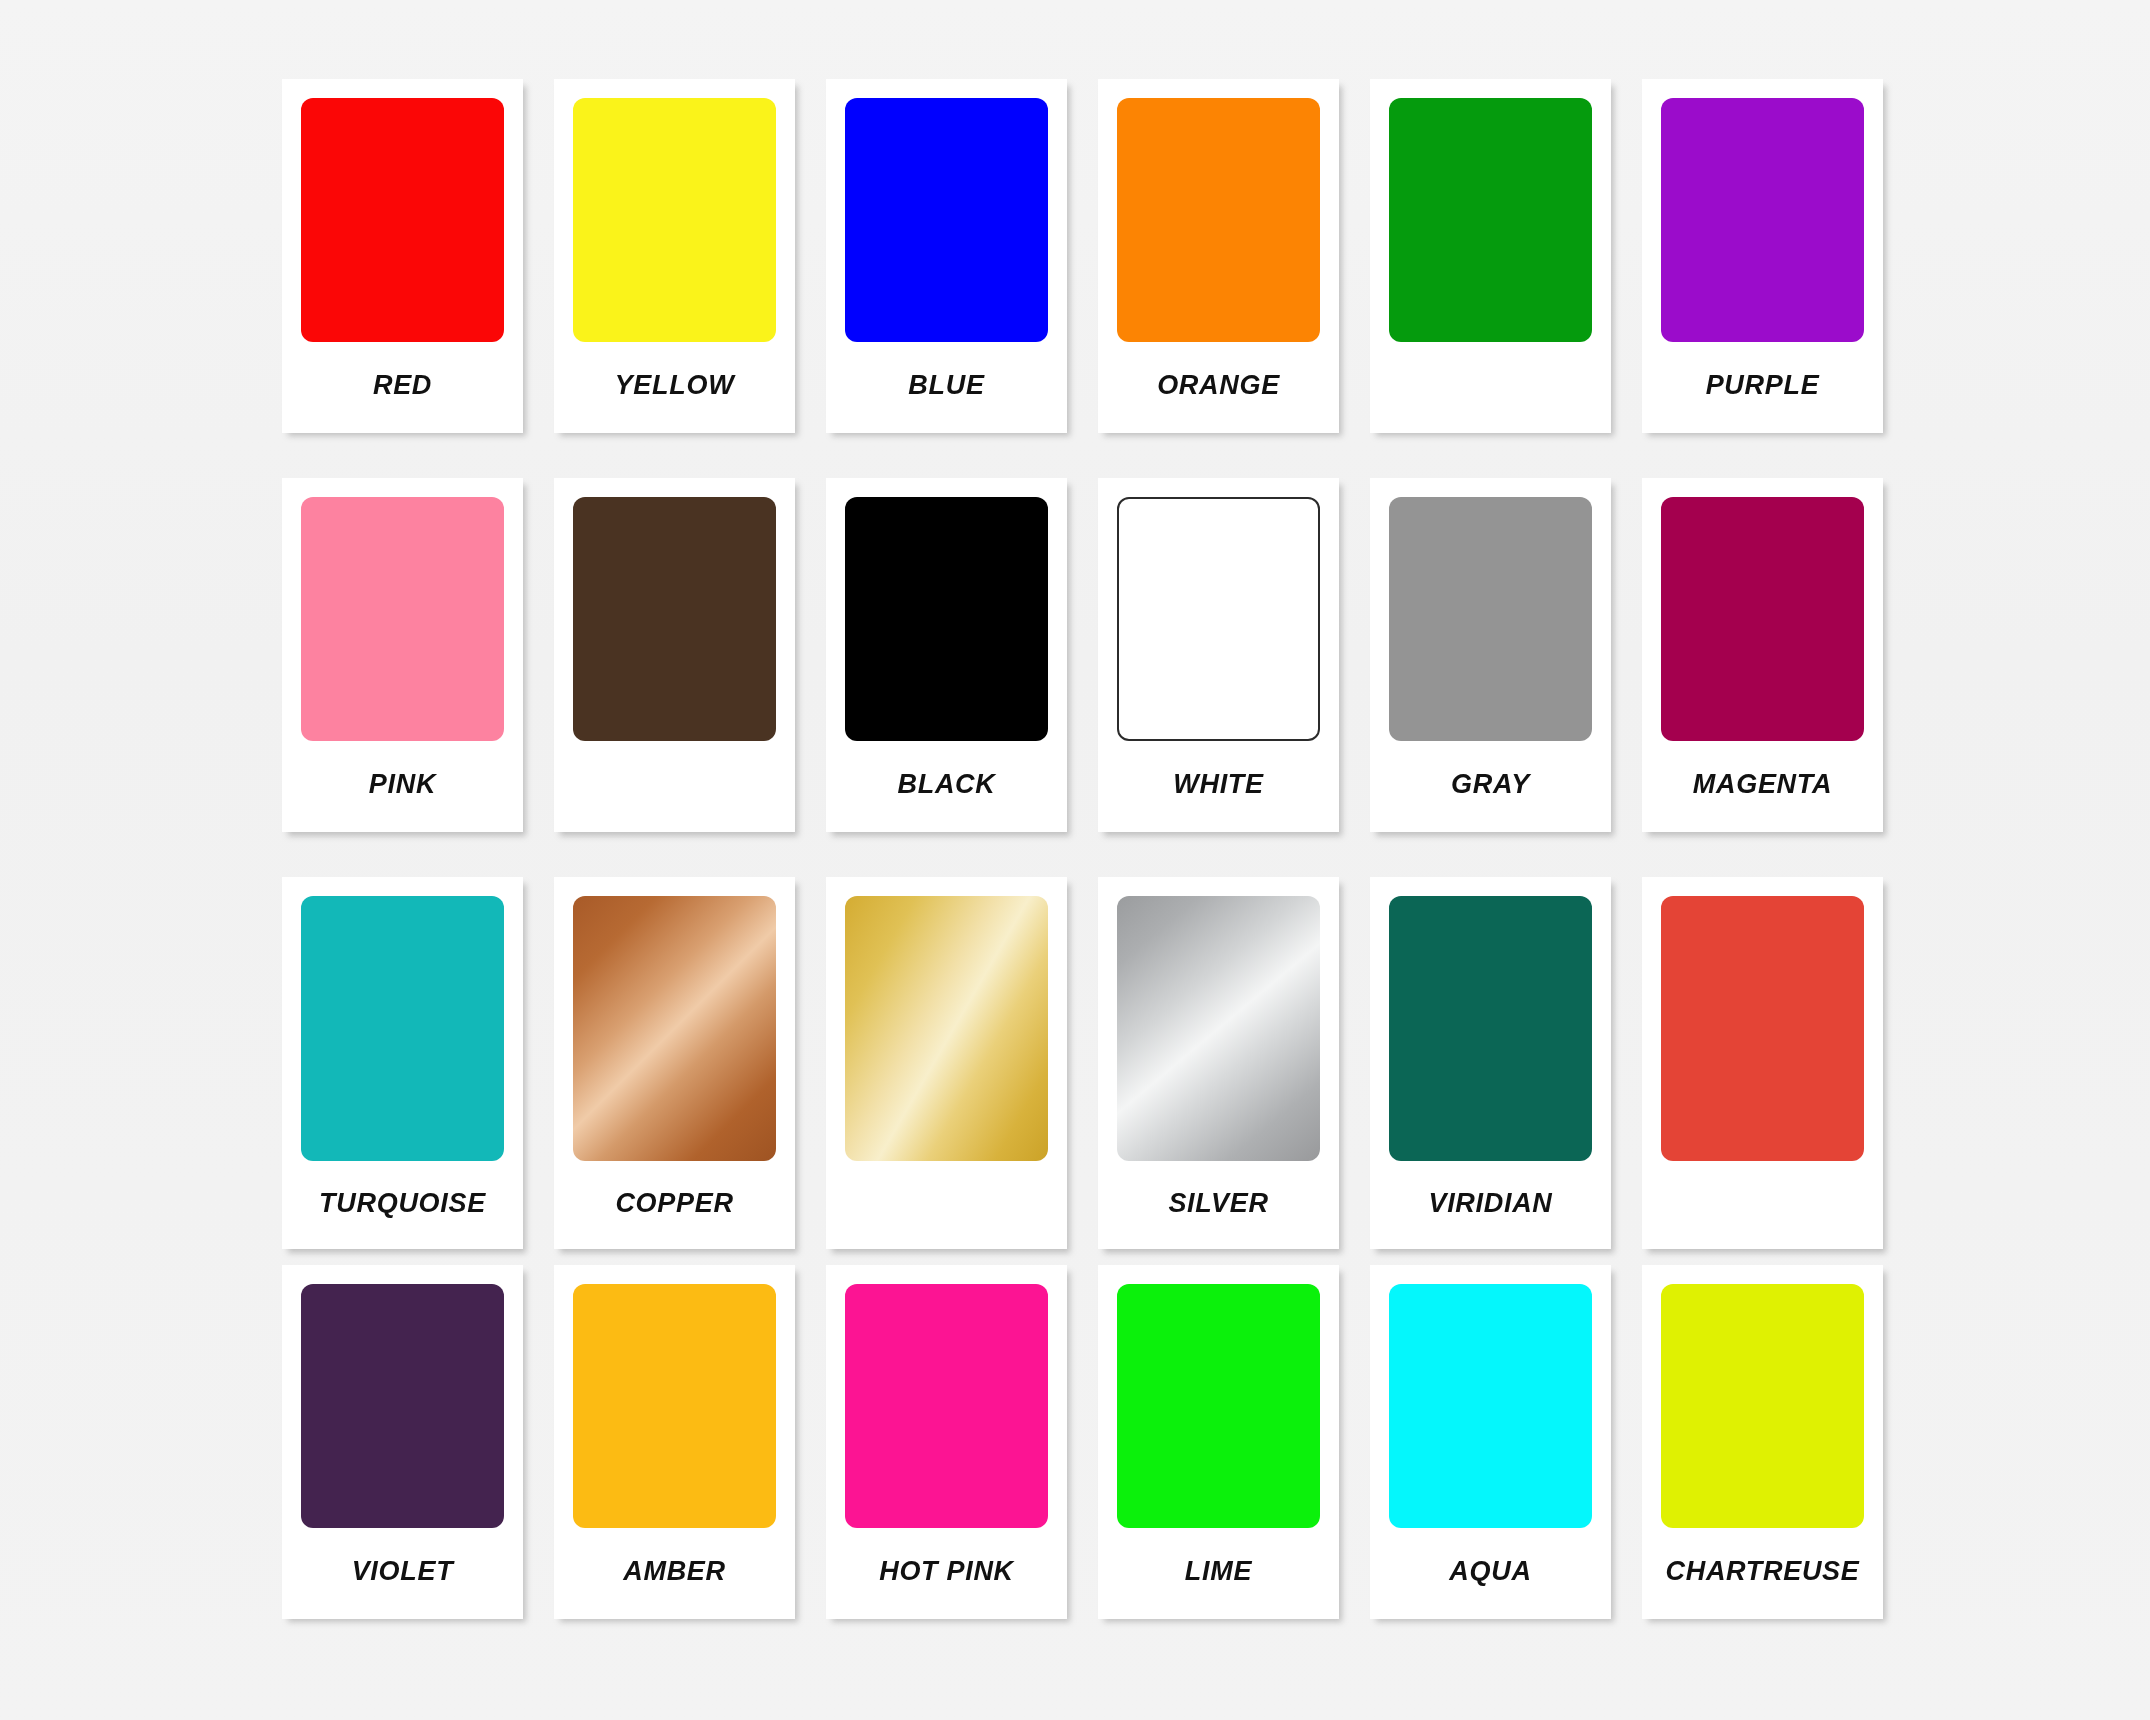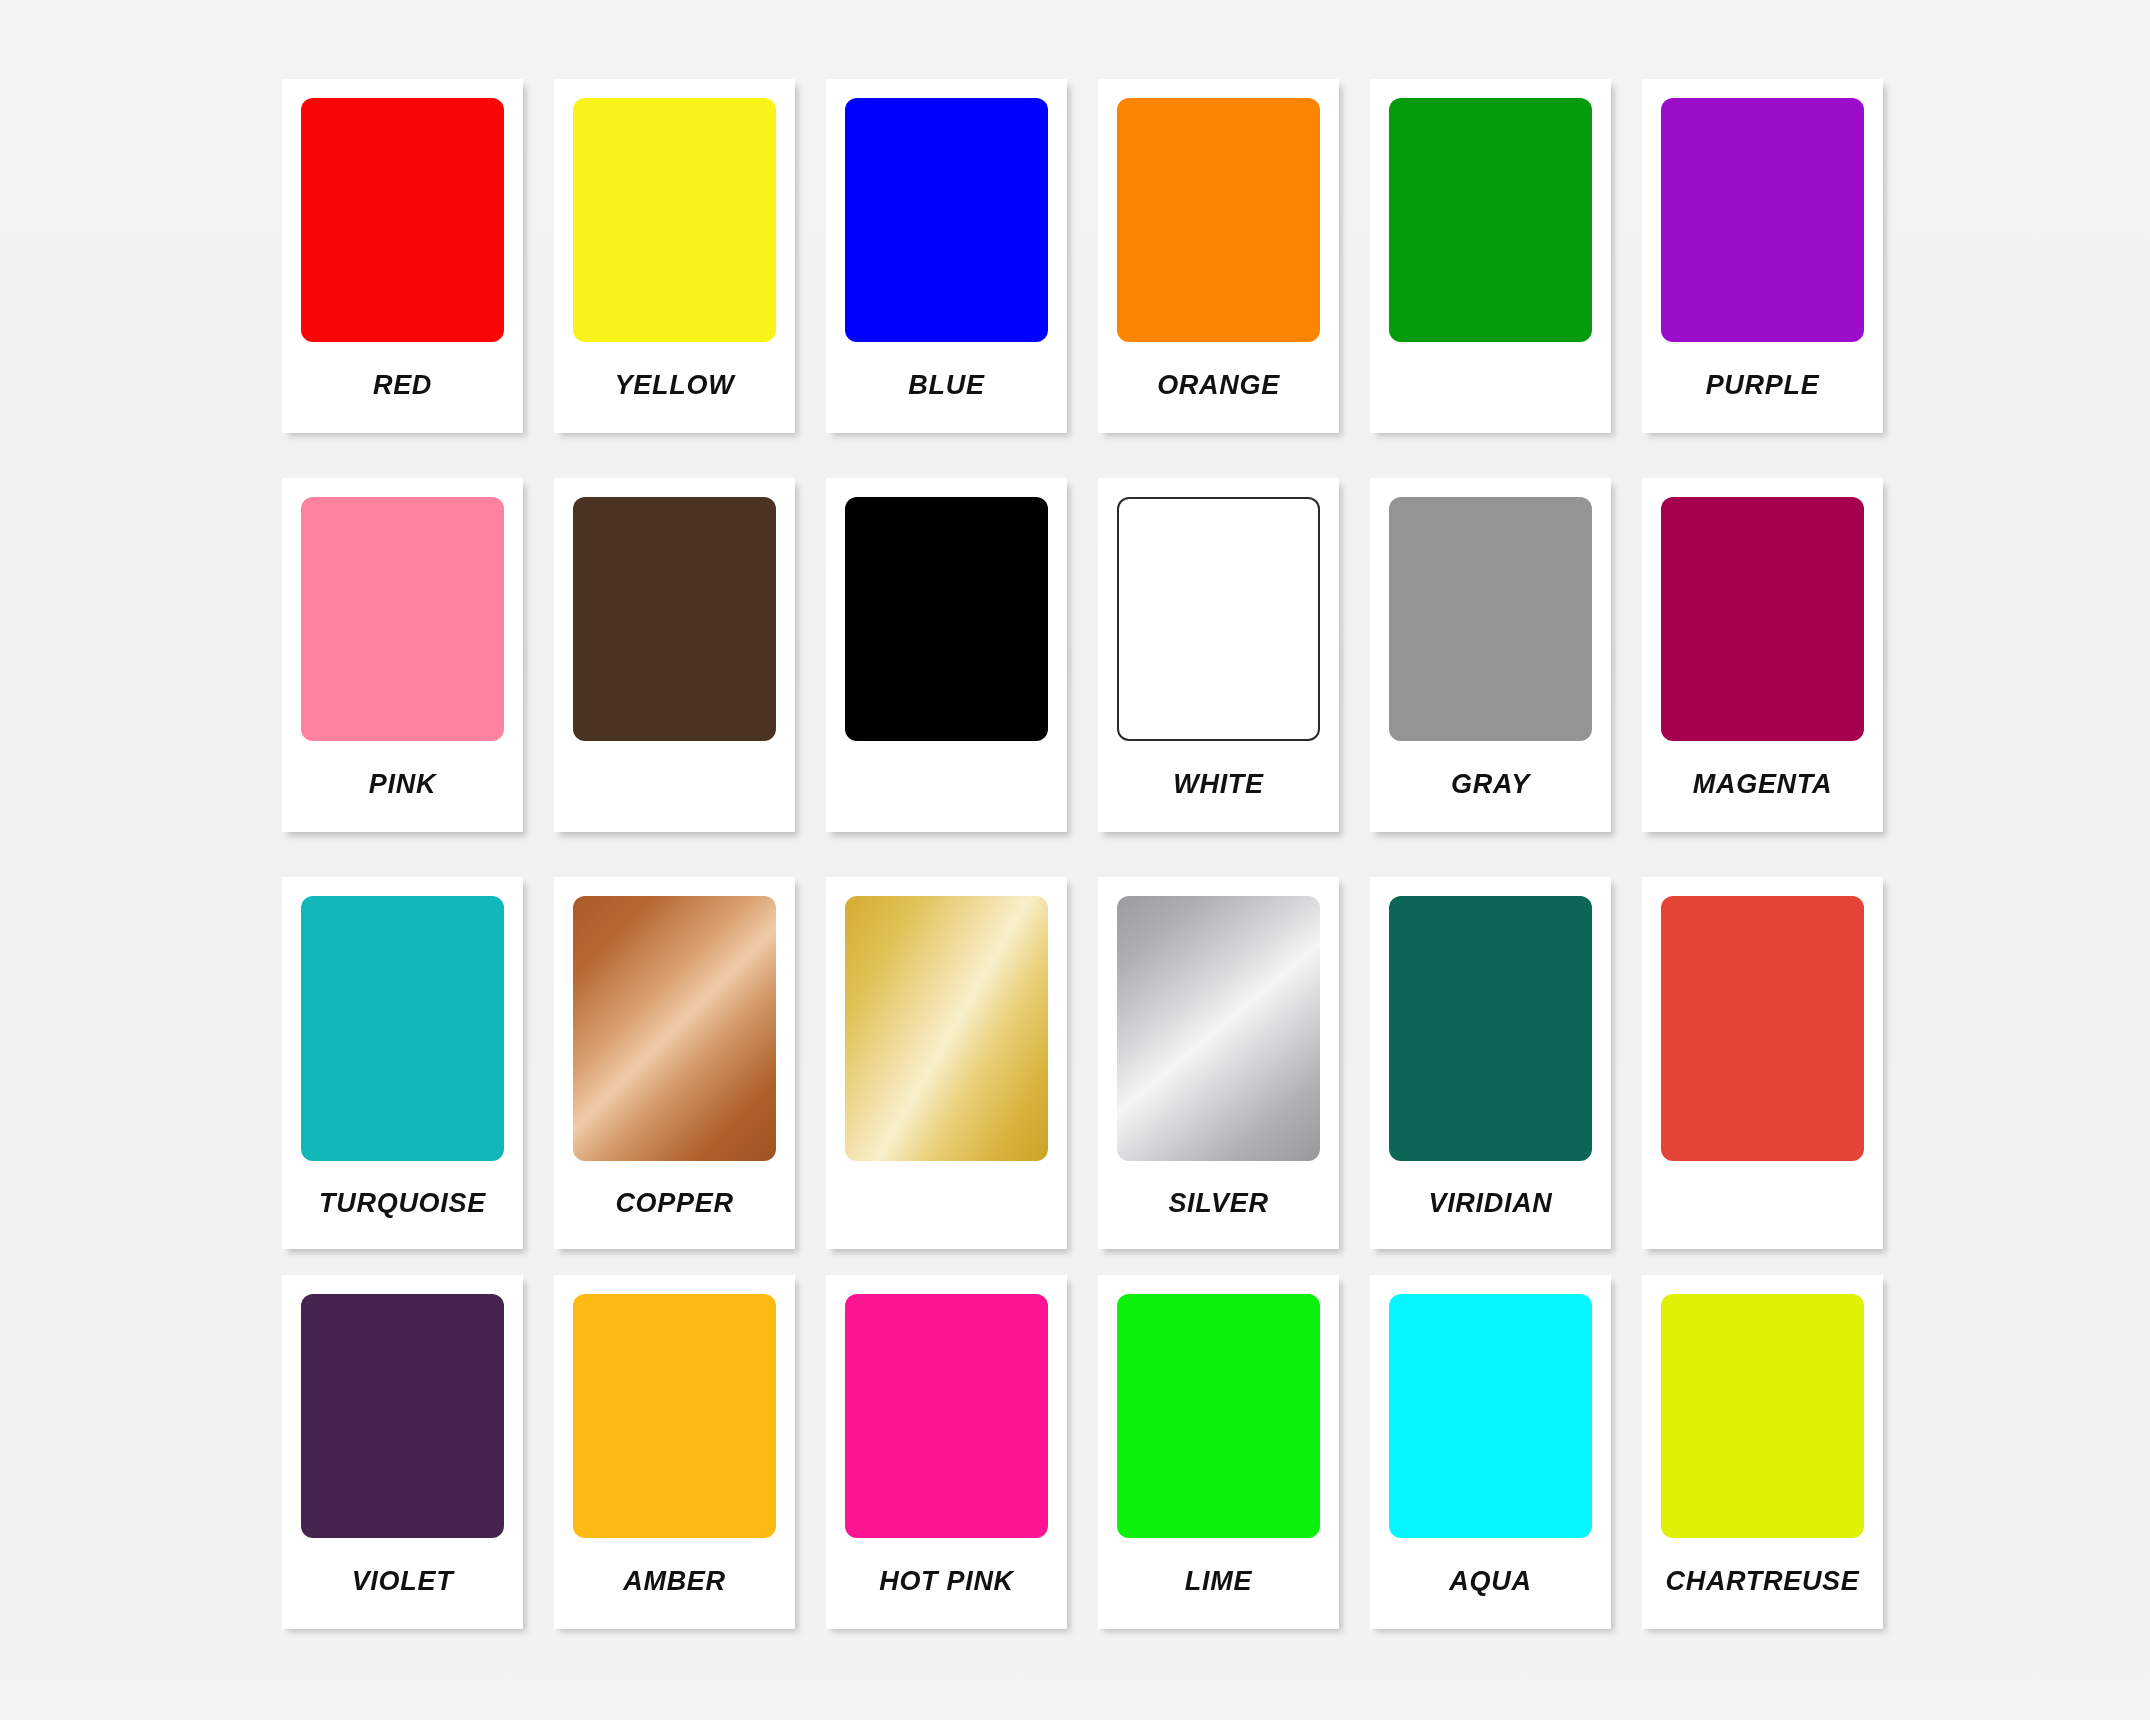--- a/index.html
+++ b/index.html
@@ -49,21 +49,21 @@
     align-items: center;
     font-style: italic;
   }
 
   .row-1 .swatch-card, .row-2 .swatch-card, .row-4 .swatch-card {
     height: 354px;
     margin-bottom: 45px;
   }
   .row-3 .swatch-card {
     height: 372px;
-    margin-bottom: 26px;
+    margin-bottom: 16px;
   }
 
   
   .swatch-chip {
     width: 203px;
     border-radius: 12px;
     flex: none;
   }
   .row-1 .swatch-chip, .row-2 .swatch-chip, .row-4 .swatch-chip {
     height: 244px;
@@ -115,20 +115,21 @@
           <div class="swatch-chip" style="background: rgb(155, 12, 203);"></div>
           <div class="swatch-label">PURPLE</div>
         </div></div>
       <div class="grid-row row-2"><div class="swatch-card">
           <div class="swatch-chip" style="background: rgb(253, 130, 160);"></div>
           <div class="swatch-label">PINK</div>
         </div><div class="swatch-card">
           <div class="swatch-chip" style="background: rgb(74, 51, 34);"></div>
         </div><div class="swatch-card">
           <div class="swatch-chip" style="background: rgb(0, 0, 0);"></div>
+          <div class="swatch-label">BLACK</div>
         </div><div class="swatch-card">
           <div class="swatch-chip bordered" style="background: rgb(255, 255, 255);"></div>
           <div class="swatch-label">WHITE</div>
         </div><div class="swatch-card">
           <div class="swatch-chip" style="background: rgb(148, 148, 148);"></div>
           <div class="swatch-label">GRAY</div>
         </div><div class="swatch-card">
           <div class="swatch-chip" style="background: rgb(164, 0, 78);"></div>
           <div class="swatch-label">MAGENTA</div>
         </div></div>

